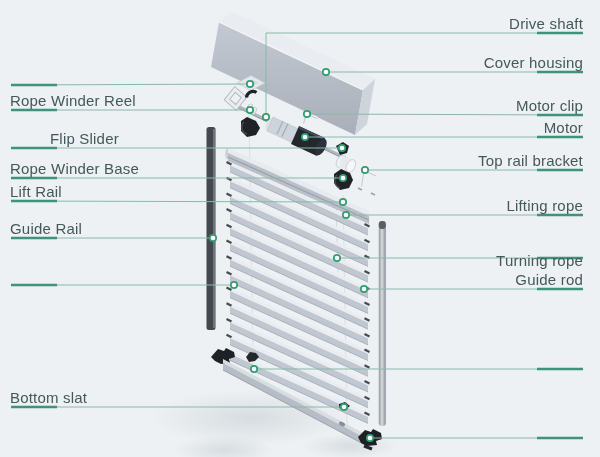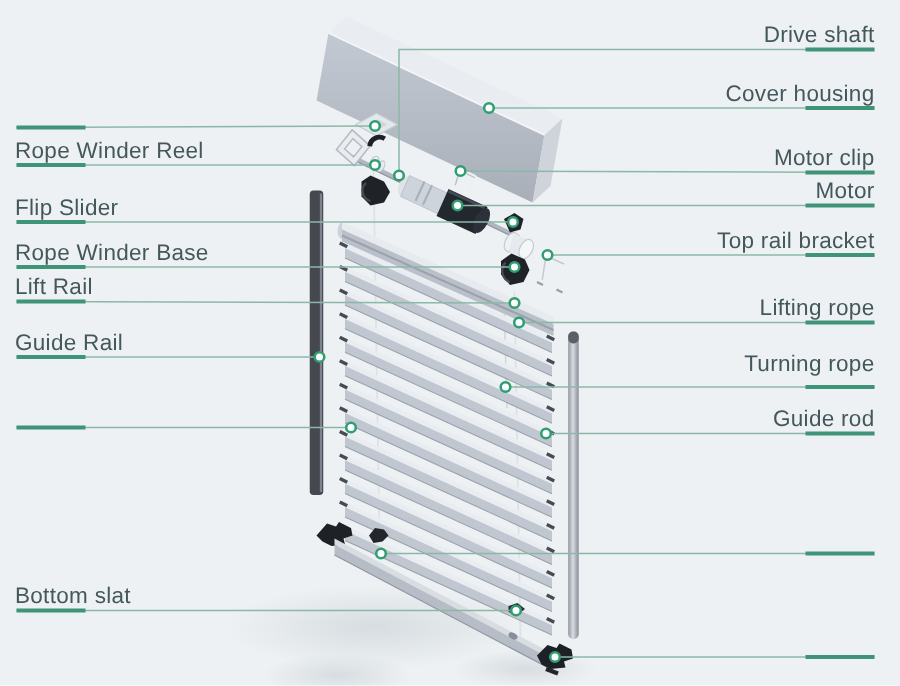--- a/index.html
+++ b/index.html
@@ -196,26 +196,26 @@
       <circle cx="364" cy="289" r="3.2" fill="#ffffff" stroke="#2f9e70" stroke-width="1.7"></circle>
       <path d="M583 369 L254 369" fill="none" stroke="#8ab8a8" stroke-width="1"></path>
       <path d="M537 369 h46" stroke="#3f9377" stroke-width="2.6" fill="none"></path>
       <circle cx="254" cy="369" r="3.2" fill="#ffffff" stroke="#2f9e70" stroke-width="1.7"></circle>
       <path d="M583 438 L370 438" fill="none" stroke="#8ab8a8" stroke-width="1"></path>
       <path d="M537 438 h46" stroke="#3f9377" stroke-width="2.6" fill="none"></path>
       <circle cx="370" cy="438" r="3.2" fill="#ffffff" stroke="#2f9e70" stroke-width="1.7"></circle>
     </svg>
 
     <div class="callout left" style="top: 94px;"><span>Rope Winder Reel</span></div>
-    <div class="callout left" style="top: 132px;"><span>Flip Slider</span></div>
+    <div class="callout left" style="top: 132px; margin-left: 40px;"><span>Flip Slider</span></div>
     <div class="callout left" style="top: 162px;"><span>Rope Winder Base</span></div>
     <div class="callout left" style="top: 185px;"><span>Lift Rail</span></div>
     <div class="callout left" style="top: 222px;"><span>Guide Rail</span></div>
     <div class="callout left" style="top: 391px;"><span>Bottom slat</span></div>
     <div class="callout right" style="top: 17px;"><span>Drive shaft</span></div>
     <div class="callout right" style="top: 56px;"><span>Cover housing</span></div>
     <div class="callout right" style="top: 99px;"><span>Motor clip</span></div>
     <div class="callout right" style="top: 121px;"><span>Motor</span></div>
     <div class="callout right" style="top: 154px;"><span>Top rail bracket</span></div>
     <div class="callout right" style="top: 199px;"><span>Lifting rope</span></div>
-    <div class="callout right" style="top: 236px; margin-left: 20px;"><span>Turning rope</span></div>
+    <div class="callout right" style="top: 254px; margin-left: 20px;"><span>Turning rope</span></div>
     <div class="callout right" style="top: 273px; margin-left: 37px;"><span>Guide rod</span></div>
   </div>
 
 </body></html>

